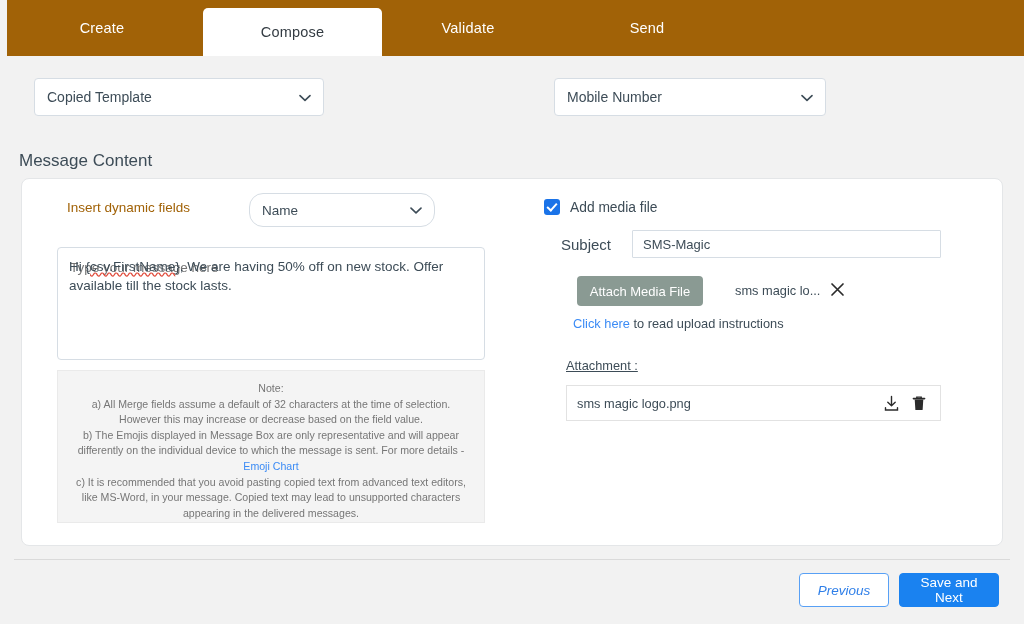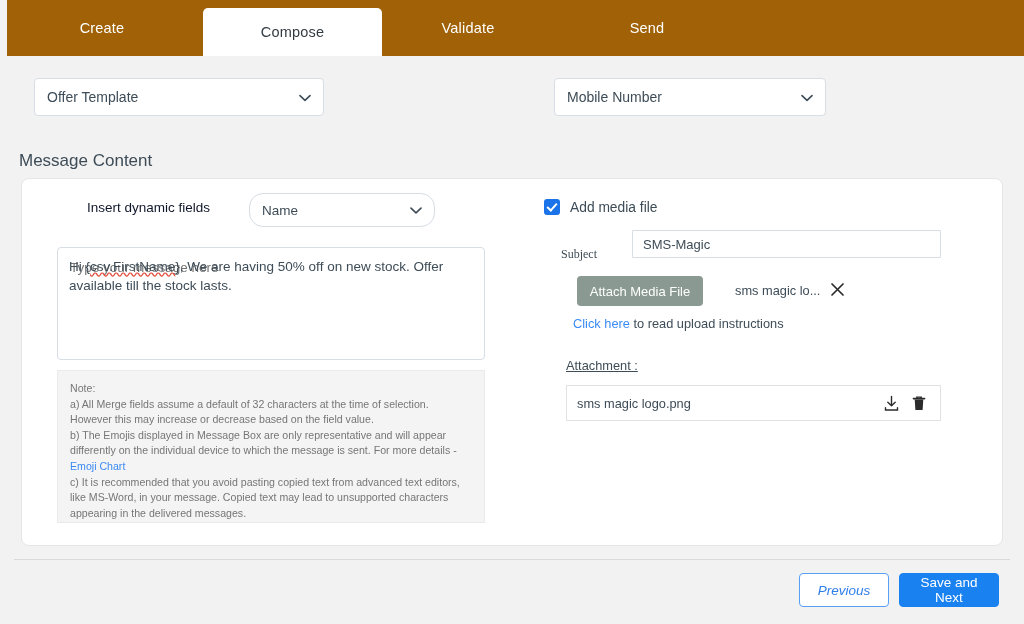--- a/index.html
+++ b/index.html
@@ -96,22 +96,21 @@
     border-radius: 8px;
     box-sizing: border-box;
   }
 
   
   .dyn-label {
     position: absolute;
     left: 67px;
     top: 200px;
     font-size: 13.5px;
-    color: #0f172a;
-    margin-left: 20px;
+    color: #a16207;
   }
   #dynamic-select { left: 249px; top: 193px; width: 186px; height: 34px; font-size: 13.5px; border-radius: 14px; }
 
   .message-area {
     position: absolute;
     left: 57px;
     top: 247px;
     width: 428px;
     height: 113px;
     background: #ffffff;
@@ -150,20 +149,21 @@
     top: 370px;
     width: 428px;
     height: 153px;
     background: #f4f4f4;
     border: 1px solid #eaeaea;
     box-sizing: border-box;
     padding: 10px 12px 10px 12px;
     font-size: 10.6px;
     line-height: 15.6px;
     color: #767676;
+    text-align: center;
   }
   .note-box a, .link {
     color: #3b8bf5;
     text-decoration: none;
   }
 
   
   .checkbox-row {
     position: absolute;
     left: 544px;
@@ -190,24 +190,23 @@
     height: 8px;
     border: solid #ffffff;
     border-width: 0 2px 2px 0;
     transform: rotate(42deg);
   }
   .cb-label { font-size: 13.8px; color: #3d4c57; }
 
   .subject-label {
     position: absolute;
     left: 561px;
-    top: 247px;
-    font-size: 12px;
-    color: #3d4c57;
-    font-family: Liberation Serif, serif;
+    top: 236px;
+    font-size: 15px;
+    color: #3d4c57;
   }
   .subject-input {
     position: absolute;
     left: 632px;
     top: 230px;
     width: 309px;
     height: 28px;
     background: #ffffff;
     border: 1px solid #d6dde4;
     border-radius: 1px;
@@ -341,21 +340,21 @@
   </div>
   <div class="tab tab-validate">
     <span>Validate</span>
   </div>
   <div class="tab tab-send">
     <span>Send</span>
   </div>
 </div>
 
 <div class="select-box" id="template-select">
-  <span>Offer Template</span>
+  <span>Copied Template</span>
   <span class="caret">
     <svg width="12" height="8" viewBox="0 0 12 8">
         <path d="M1 1.6 L6 6.4 L11 1.6" stroke="#3d4c57" stroke-width="1.6" fill="none" stroke-linecap="round" stroke-linejoin="round"></path>
       </svg>
   </span>
 </div>
 
 <div class="select-box" id="number-select">
   <span>Mobile Number</span>
   <span class="caret">

